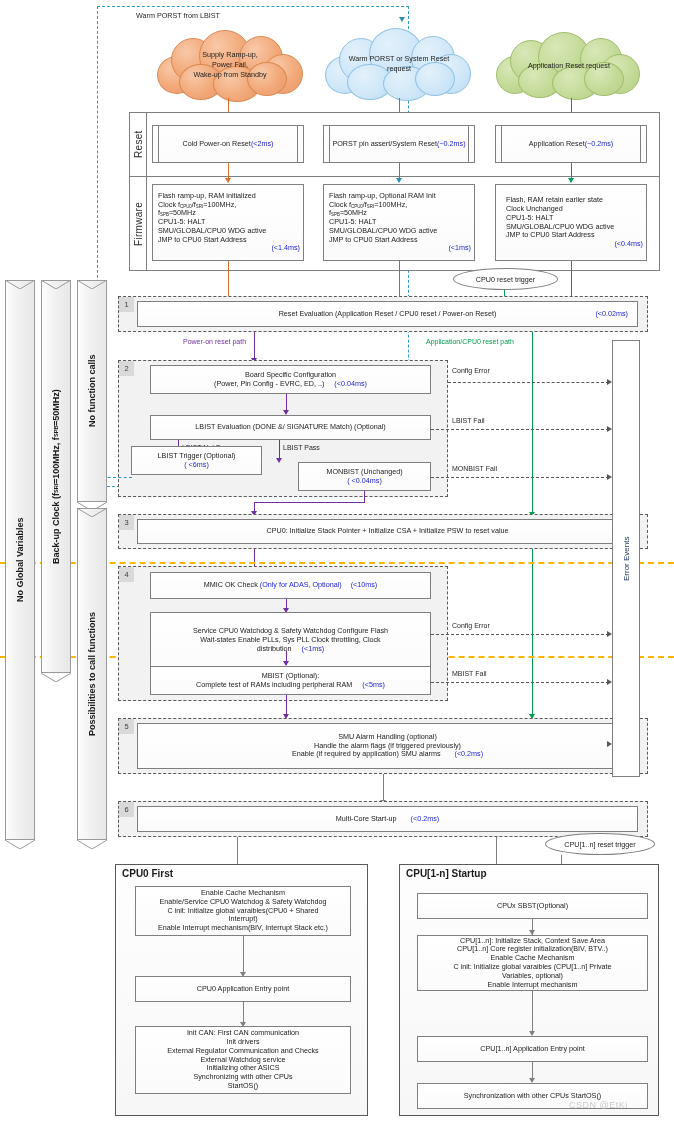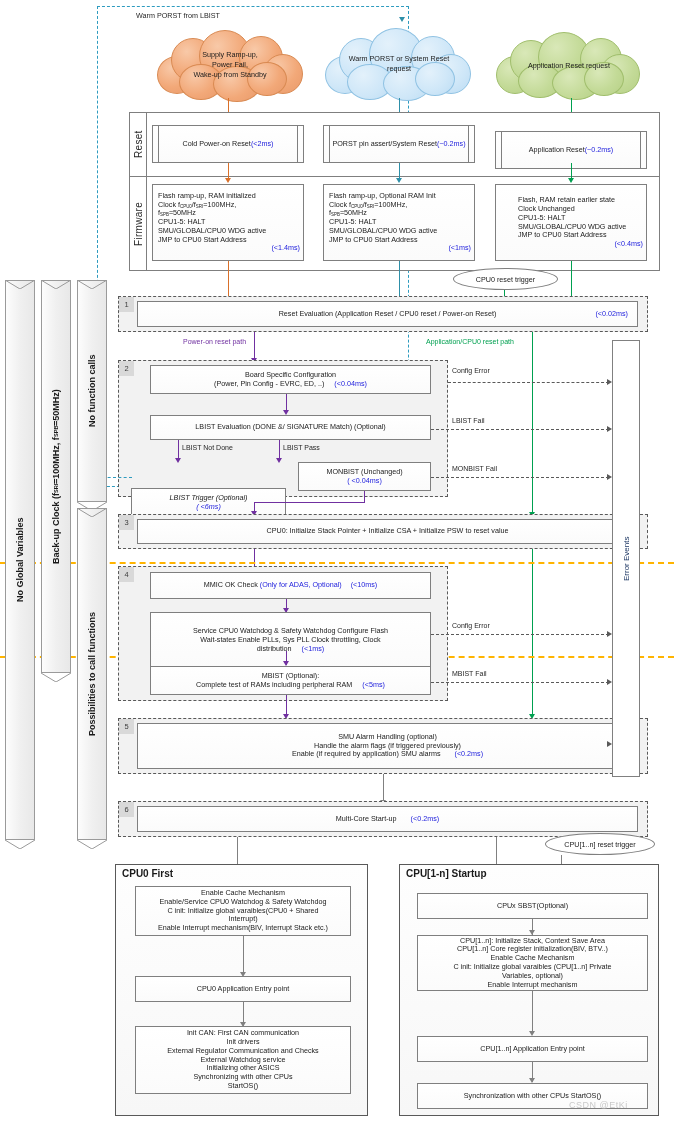--- a/index.html
+++ b/index.html
@@ -228,21 +228,21 @@
 
 <div class="lane-label" style="left:129px; top:112px; width:18px; height:64px;">Reset</div>
 <div class="lane-label" style="left:129px; top:176px; width:18px; height:95px;">Firmware</div>
 
 <div class="box pproc" style="left:152px; top:125px; width:152px; height:38px;">
   <div class="inner"><span>Cold Power-on Reset</span><span class="ms">(&lt;2ms)</span></div>
 </div>
 <div class="box pproc" style="left:323px; top:125px; width:152px; height:38px;">
   <div class="inner"><span>PORST pin assert/System Reset</span><span class="ms">(~0.2ms)</span></div>
 </div>
-<div class="box pproc" style="left:495px; top:125px; width:152px; height:38px;margin-top:6px;">
+<div class="box pproc" style="left:495px; top:125px; width:152px; height:38px;">
   <div class="inner"><span>Application Reset</span><span class="ms">(~0.2ms)</span></div>
 </div>
 
 <div class="vline" style="left:228px; top:163px; height:17px; border-left-color:#d9702a;"></div>
 <div class="ahead down" style="left:225px; top:178px; border-top-color:#d9702a;"></div>
 <div class="vline" style="left:399px; top:163px; height:17px; border-left-color:#2e8fa8;"></div>
 <div class="ahead down" style="left:396px; top:178px; border-top-color:#2e8fa8;"></div>
 <div class="vline" style="left:571px; top:163px; height:17px; border-left-color:#00a050;"></div>
 <div class="ahead down" style="left:568px; top:178px; border-top-color:#00a050;"></div>
 
@@ -261,21 +261,21 @@
   <div class="inner" style="text-align:left;">
     <span>Flash ramp-up, Optional RAM Init</span><br>
     Clock f<sub>CPU0</sub>/f<sub>SRI</sub>=100MHz,<br>
     f<sub>SPB</sub>=50MHz<br>
     <span>CPU1-5: HALT</span><br>
     <span>SMU/GLOBAL/CPU0 WDG active</span><br>
     <span>JMP to CPU0 Start Address</span>
     <div style="text-align:right;" class="ms">(&lt;1ms)</div>
   </div>
 </div>
-<div class="box" style="left:495px; top:184px; width:152px; height:77px; justify-content:flex-start; text-align:left; padding-left:22px;">
+<div class="box" style="left:495px; top:184px; width:152px; height:77px; justify-content:flex-start; text-align:left; padding-left:10px;">
   <div class="inner" style="text-align:left;">
     <span>Flash, RAM retain earlier state</span><br>
     <span>Clock Unchanged</span><br>
     <span>CPU1-5: HALT</span><br>
     <span>SMU/GLOBAL/CPU0 WDG active</span><br>
     <span>JMP to CPU0 Start Address</span>
     <div style="text-align:right;" class="ms">(&lt;0.4ms)</div>
   </div>
 </div>
 
@@ -331,21 +331,21 @@
 </div>
 
 <div class="lbl dark" style="left:182px; top:444px;">LBIST Not Done</div>
 <div class="lbl dark" style="left:283px; top:444px;">LBIST Pass</div>
 
 <div class="vline" style="left:178px; top:440px; height:20px; border-left-color:#7030a0;"></div>
 <div class="ahead down" style="left:175px; top:458px; border-top-color:#7030a0;"></div>
 <div class="vline" style="left:279px; top:440px; height:20px; border-left-color:#7030a0;"></div>
 <div class="ahead down" style="left:276px; top:458px; border-top-color:#7030a0;"></div>
 
-<div class="box" style="left:131px; top:488px; width:155px; height:29px;font-style:italic;">
+<div class="box" style="left:131px; top:446px; width:131px; height:29px;">
   <div class="inner">
     <span>LBIST Trigger (Optional)</span><br>
     <span class="ms">( &lt;6ms)</span>
   </div>
 </div>
 <div class="box" style="left:298px; top:462px; width:133px; height:29px;">
   <div class="inner">
     <span>MONBIST (Unchanged)</span><br>
     <span class="ms">( &lt;0.04ms)</span>
   </div>

